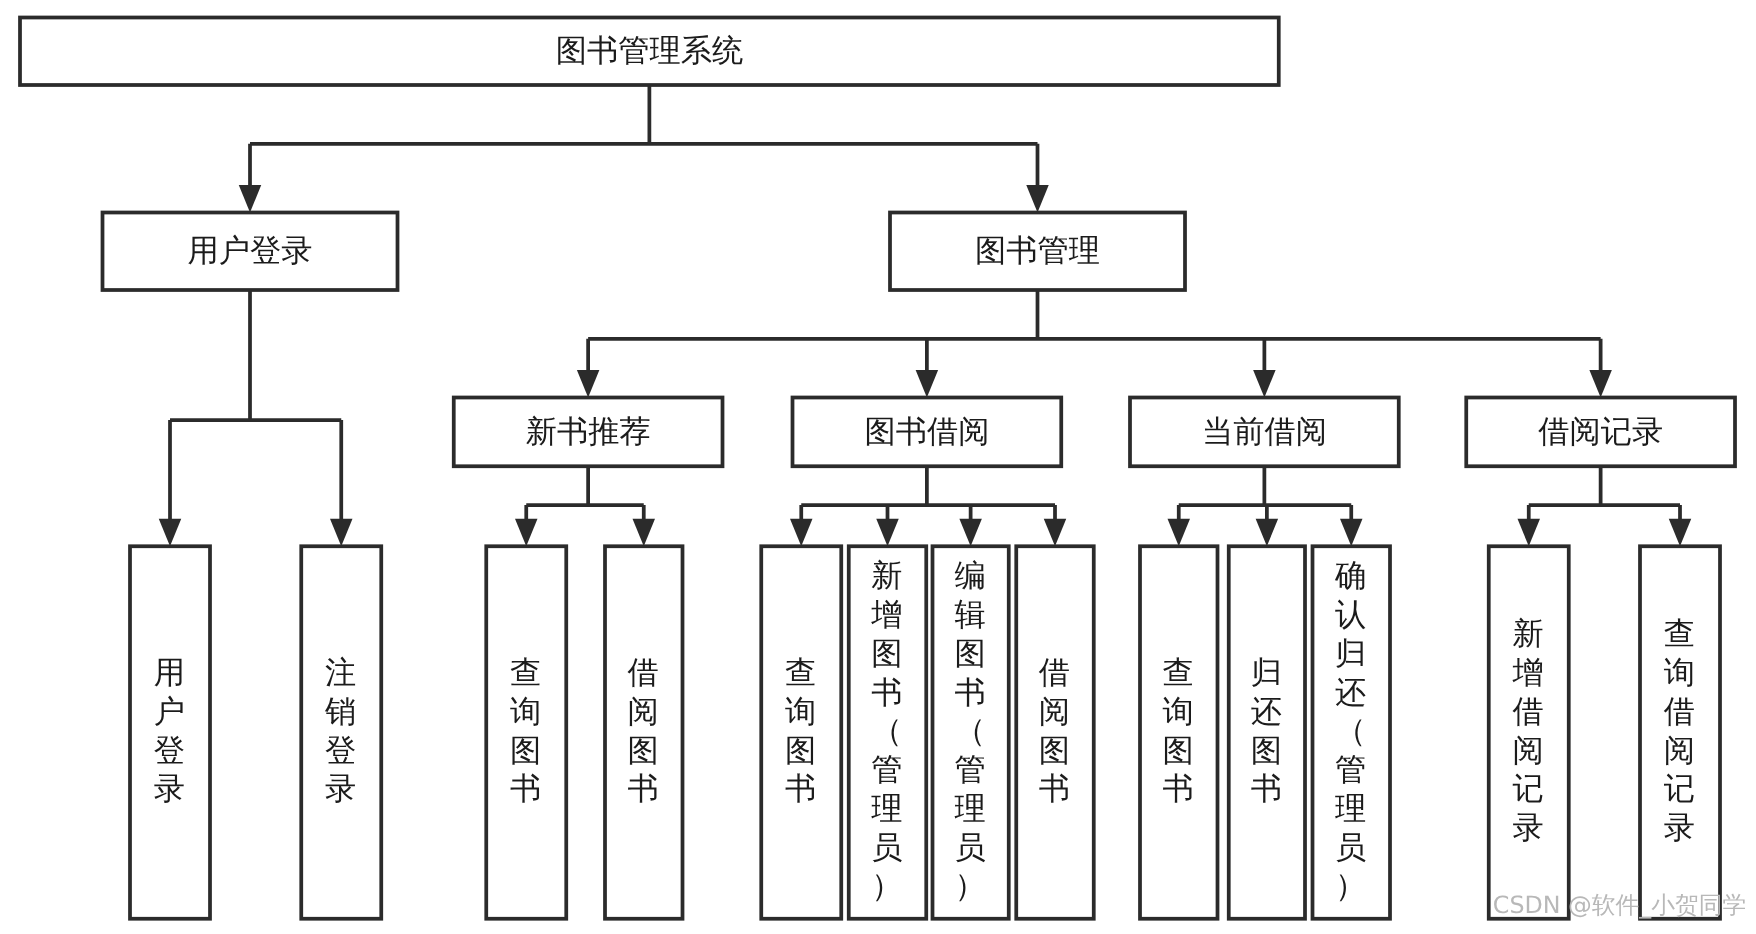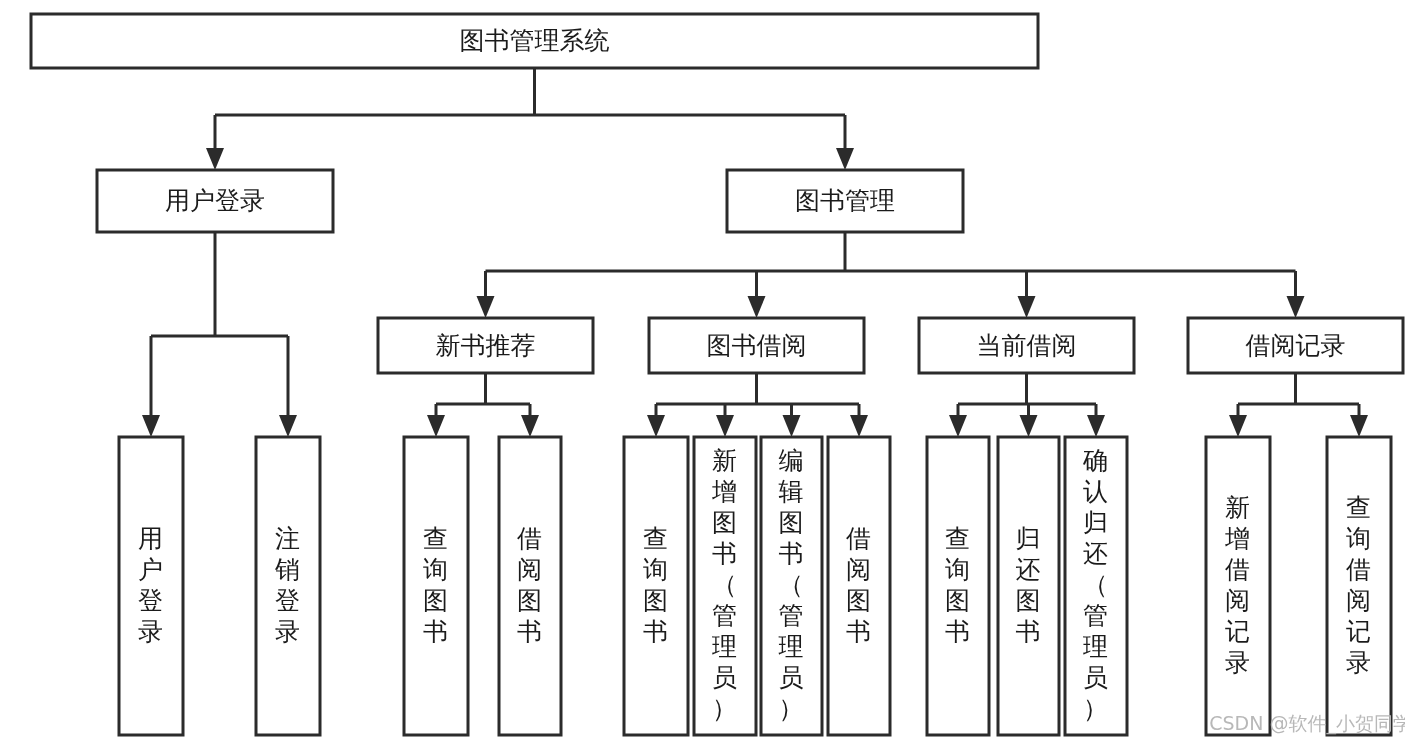--- a/index.html
+++ b/index.html
@@ -10,21 +10,21 @@
   }
   body {
     width: 1405px;
     height: 747px;
     position: relative;
     overflow: hidden;
     font-family: "DejaVu Sans", "Liberation Sans", sans-serif;
   }
   #diagram-root {
     position: absolute;
-    left: 16px;
+    left: 1px;
     top: 0;
     width: 1369px;
     height: 747px;
   }
   svg.diagram {
     display: block;
     width: 1405px;
     height: 747px;
     background: #ffffff;
   }

